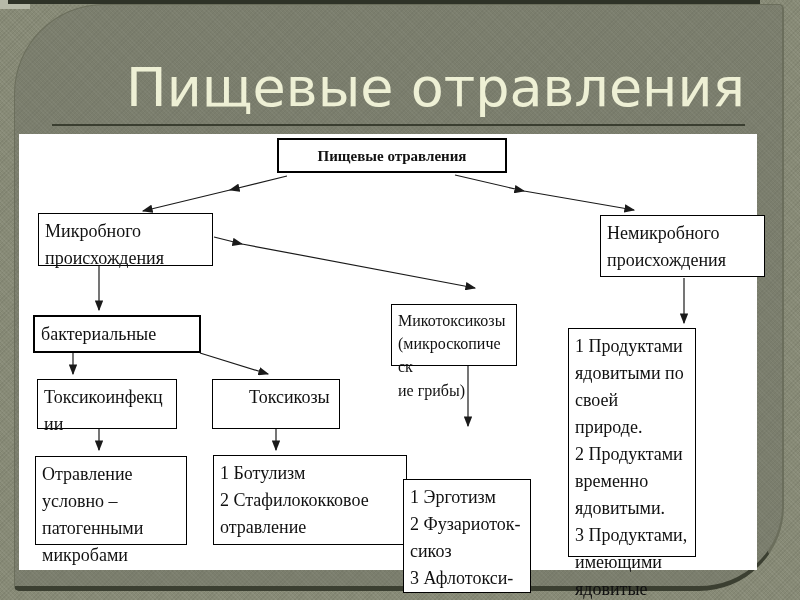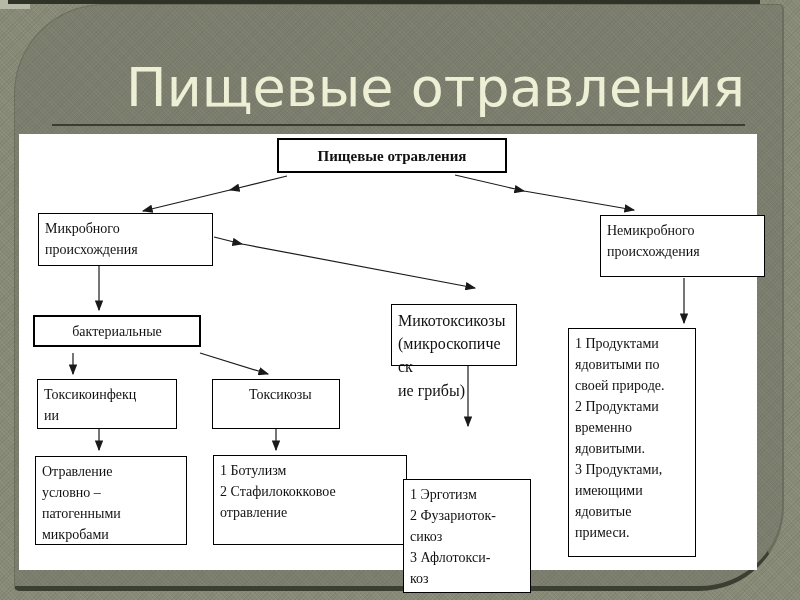--- a/index.html
+++ b/index.html
@@ -45,27 +45,27 @@
   }
   .content{
     position:absolute;left:19px;top:134px;width:738px;height:436px;
     background:var(--content-bg,#ffffff);z-index:2;
   }
   .node{
     position:absolute;box-sizing:border-box;z-index:4;
     background:var(--content-bg,#ffffff);
     border:1.5px solid var(--box-border,#000000);
     color:var(--box-text,#111111);
-    font-size:14px;line-height:1.5;
+    font-size:18px;line-height:1.5;
     padding:4px 6px;white-space:pre-line;
   }
   .n-root{left:277px;top:138px;width:230px;height:35px;font-weight:bold;text-align:center;font-size:15px;border-width:2px;padding-top:5px;}
   .n-microbial{left:38px;top:213px;width:175px;height:53px;}
   .n-nonmicrobial{left:568px;top:215px;width:165px;height:62px;margin-left:32px;}
-  .n-bacterial{left:33px;top:315px;width:168px;height:32px;border-width:2px;text-align:center;}
+  .n-bacterial{left:33px;top:315px;width:168px;height:38px;border-width:2px;}
   .n-mycotoxicosis{left:391px;top:304px;width:126px;height:62px;font-size:16px;line-height:1.45;}
   .n-toxicoinfection{left:37px;top:379px;width:140px;height:50px;font-family:Liberation Serif, serif;}
   .n-toxicosis{left:212px;top:379px;width:128px;height:50px;padding-left:36px;}
   .n-conditional{left:35px;top:456px;width:152px;height:89px;}
   .n-botulism{left:213px;top:455px;width:194px;height:90px;}
   .n-ergotism{left:403px;top:431px;width:128px;height:114px;margin-top:48px;}
   .n-products{left:568px;top:328px;width:128px;height:229px;}
   .connectors{
     position:absolute;left:0;top:0;width:800px;height:600px;
     z-index:5;pointer-events:none;

